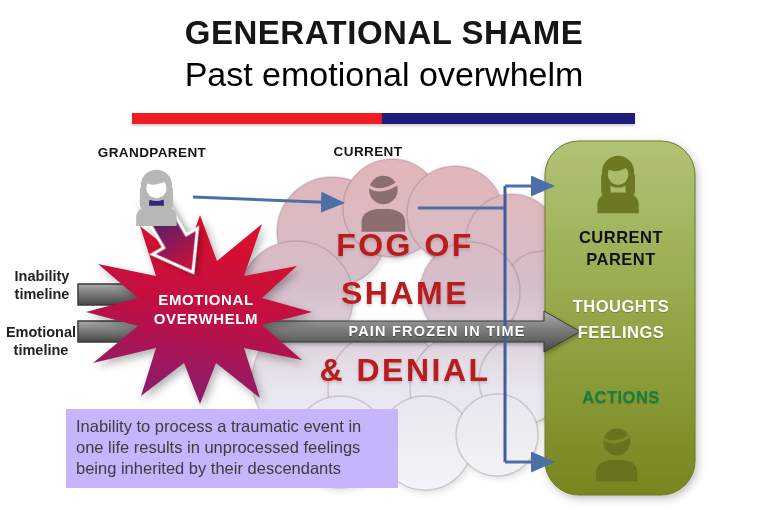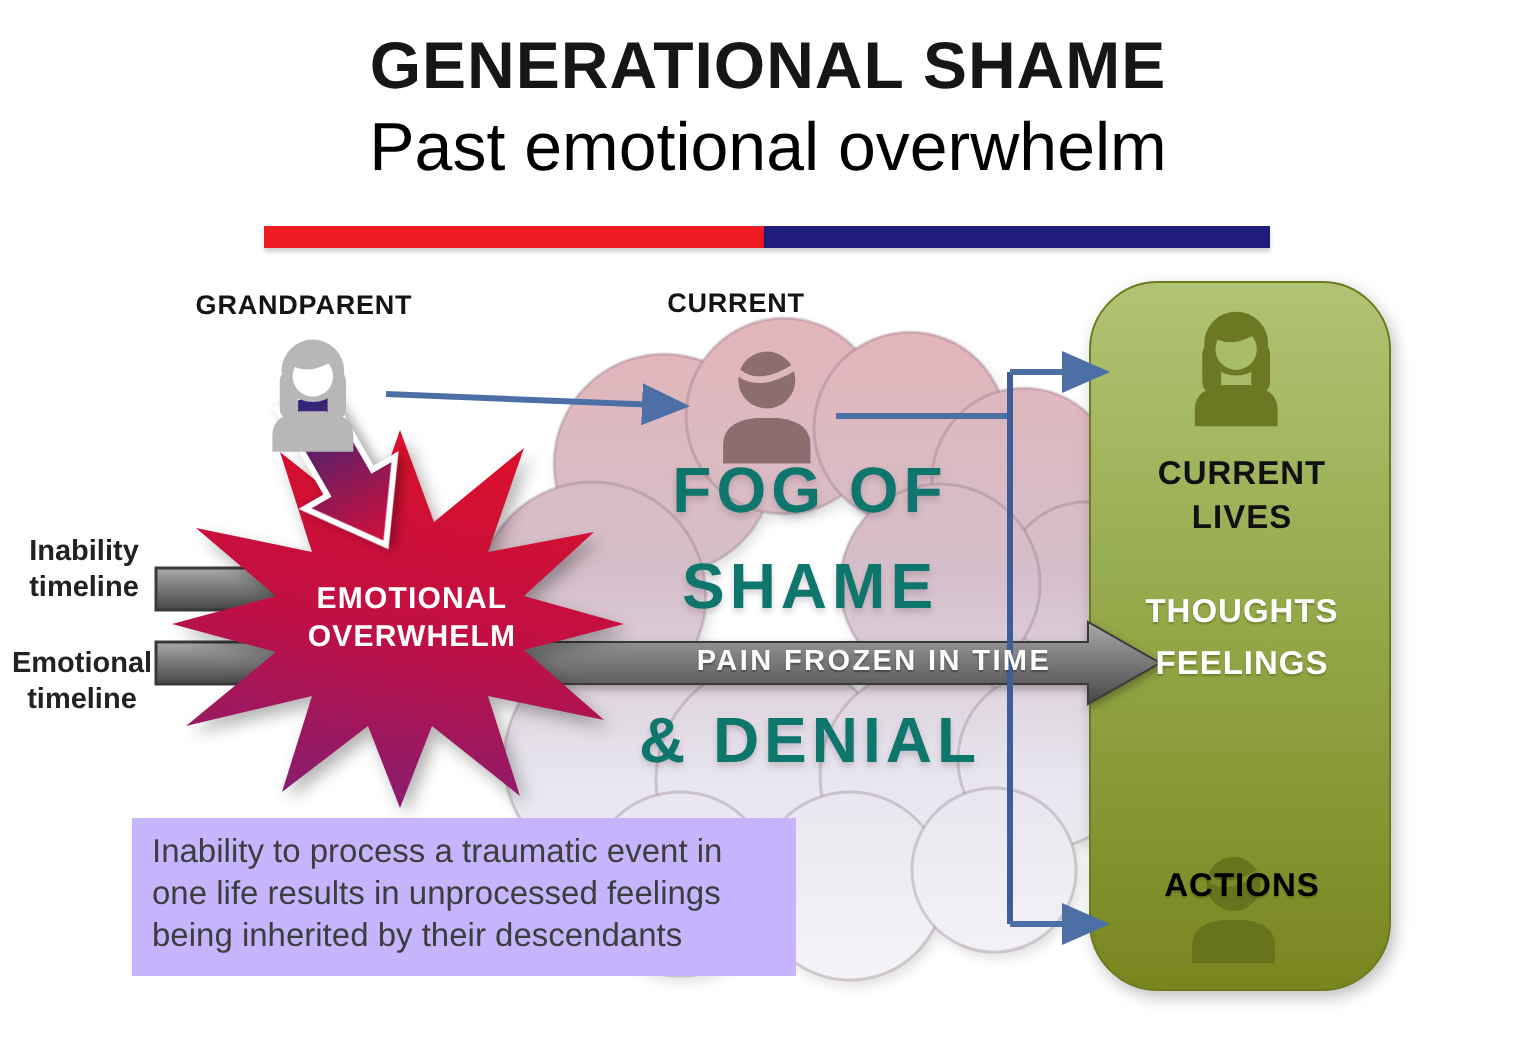--- a/index.html
+++ b/index.html
@@ -19,21 +19,21 @@
   .divider{top:113px;height:11px;}
   .gen-label{font-size:13.5px;font-weight:bold;color:#141414;letter-spacing:0.4px;}
   .tl-label{font-size:14.5px;font-weight:bold;color:#222222;line-height:18px;}
   .tl-label span{display:block;}
   .star-text{
     left:126px;top:290px;width:160px;font-size:15px;font-weight:bold;color:#ffffff;
     line-height:19px;letter-spacing:0.6px;
   }
   .star-text span{display:block;}
   .cloud-word{
-    left:255px;width:300px;font-weight:bold;color:#0f766e;font-size:32px;
+    left:255px;width:300px;font-weight:bold;color:#b91c1c;font-size:32px;
     letter-spacing:2.5px;text-shadow:0 2px 3px rgba(90,70,90,0.25);
   }
   .pain-label{
     left:300px;top:323px;width:274px;font-size:14.5px;font-weight:bold;color:#ffffff;
     letter-spacing:1.2px;text-shadow:0 1px 1px rgba(0,0,0,0.35);
   }
   .greenbox-title{
     left:547px;top:226px;width:148px;font-size:16.5px;font-weight:bold;color:#101010;
     line-height:22px;letter-spacing:0.5px;
   }
@@ -190,21 +190,21 @@
   </div>
 
   <div class="abs ctr cloud-word" style="top:227px;">FOG OF</div>
   <div class="abs ctr cloud-word" style="top:275px;">SHAME</div>
   <div class="abs ctr cloud-word" style="top:352px;">&amp; DENIAL</div>
 
   <div class="abs ctr pain-label">PAIN FROZEN IN TIME</div>
 
   <div class="abs ctr greenbox-title">
     <span>CURRENT</span>
-    <span>LIVES</span>
+    <span>PARENT</span>
   </div>
   <div class="abs ctr greenbox-item" style="top:297px;">THOUGHTS</div>
   <div class="abs ctr greenbox-item" style="top:323px;">FEELINGS</div>
-  <div class="abs ctr greenbox-item" style="top:388px;color:#000000;margin-top:46px;">ACTIONS</div>
+  <div class="abs ctr greenbox-item" style="top:388px;color:#15803d;">ACTIONS</div>
 
   <div class="abs footnote">Inability to process a traumatic event in one life results in unprocessed feelings being inherited by their descendants</div>
 
 </div>
 
 </body></html>

